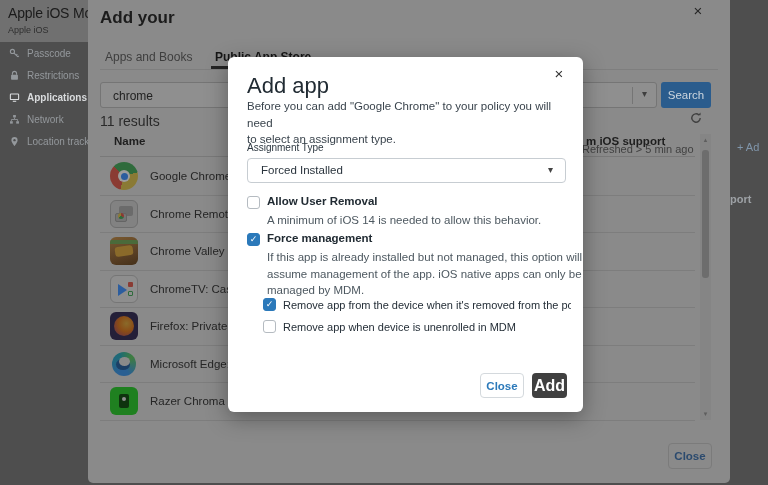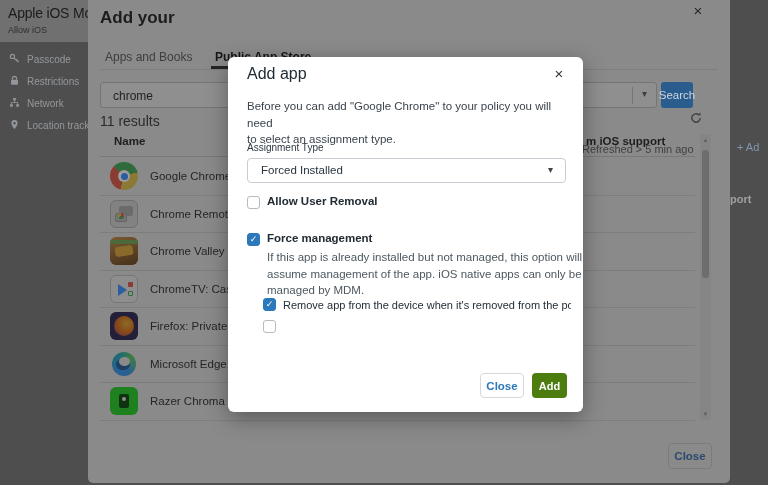--- a/index.html
+++ b/index.html
@@ -6,38 +6,38 @@
   html,body { background:#222; }
   body { font-family:"Liberation Sans", sans-serif; }
   .screen { position:relative; width:768px; height:485px; background:#4e4e4e; overflow:hidden; }
   .abs { position:absolute; }
 
   
   .bg-header { left:0; top:0; width:88px; height:42px; background:#707070; padding:5px 0 0 8px; }
   .bg-title { font-size:14px; color:#1b1b1b; letter-spacing:-0.2px; white-space:nowrap; }
   .bg-subtitle { font-size:9px; color:#2f2f2f; margin-top:4px; }
   .bg-sidebar { left:0; top:48px; width:88px; }
-  .side-item { display:flex; align-items:center; gap:7px; height:22px; padding-left:9px; color:#94989c; font-size:10px; white-space:nowrap; cursor:pointer; }
+  .side-item { display:flex; gap:7px; height:22px; padding-left:9px; color:#94989c; font-size:10px; white-space:nowrap; cursor:pointer; }
   .side-item svg { width:11px; height:11px; flex:0 0 auto; }
   .side-item.active { color:#d9dbdd; font-weight:bold; }
   .frag { white-space:nowrap; }
 
   
   .dialog { left:88px; top:0; width:642px; height:483px; background:#8a8a8a; border-radius:0 0 5px 5px; }
   .dlg-title { left:12px; top:8px; font-size:17px; font-weight:bold; color:#1c1c1c; }
   .dlg-close { left:601px; top:2px; width:18px; height:18px; font-size:15px; color:#262626; text-align:center; line-height:18px; cursor:pointer; }
   .tab { top:50px; font-size:12px; color:#3e3e3e; cursor:pointer; white-space:nowrap; }
   .tab.active { color:#161616; font-weight:bold; }
   .tab-underline { left:123px; top:66px; width:105px; height:3px; background:#242424; }
   .tabs-border { left:12px; top:69px; width:618px; height:1px; background:#7e7e7e; }
   .search-input { left:12px; top:82px; width:557px; height:26px; background:#8f8f8f; border:1px solid #757575; border-radius:3px; }
   .search-text { left:12px; top:6px; font-size:12px; color:#222; }
   .search-divider { left:531px; top:4px; width:1px; height:17px; background:#757575; }
   .search-chevron { left:541px; top:5px; font-size:10px; color:#3f3f3f; cursor:pointer; }
-  .search-btn { left:573px; top:82px; width:32px; height:26px; background:#2a5c8d; border-radius:3px; color:#ccd6df; font-size:11.5px; display:flex; align-items:center; justify-content:center; cursor:pointer; }
+  .search-btn { left:573px; top:82px; width:50px; height:26px; background:#2a5c8d; border-radius:3px; color:#ccd6df; font-size:11.5px; display:flex; align-items:center; justify-content:center; cursor:pointer; }
   .results { left:12px; top:113px; font-size:14px; color:#2a2a2a; }
   .refreshed { left:494px; top:113px; font-size:11px; color:#414141; white-space:nowrap;margin-top:30px; }
   .refresh-ic { left:601px; top:111px; width:14px; height:14px; color:#414141; cursor:pointer; }
   .th-name { left:26px; top:135px; font-size:11.5px; font-weight:bold; color:#1e1e1e; white-space:nowrap; }
   .th-support { left:498px; top:135px; font-size:11.5px; font-weight:bold; color:#1e1e1e; white-space:nowrap; }
   .thead-border { left:12px; top:156px; width:595px; height:1px; background:#797979; }
   .rows { left:12px; top:158px; width:595px; }
   .row { height:37.5px; display:flex; align-items:center; gap:12px; padding-left:10px; border-bottom:1px solid #7d7d7d; cursor:pointer; }
   .row-name { font-size:11.5px; color:#262626; white-space:nowrap; }
   .app-ic { width:28px; height:28px; border-radius:6px; position:relative; flex:0 0 auto; overflow:hidden; }
@@ -67,60 +67,67 @@
   .ic-edge { background:transparent; }
   .ic-edge .swirl { position:absolute; left:2px; top:2px; width:24px; height:24px; border-radius:50%; background:conic-gradient(from 210deg, #2a5f92, #1d6b74 35%, #3f7d3f 55%, #2a5f92 85%); }
   .ic-edge .cres { position:absolute; left:6px; top:9px; width:14px; height:11px; border-radius:50%; background:#1c3f66; }
   .ic-edge .eye { position:absolute; left:9px; top:7px; width:11px; height:9px; border-radius:50%; background:#8a8a8a; }
   .ic-razer { background:#1f8020; }
   .ic-razer .dev { position:absolute; left:9px; top:7px; width:10px; height:14px; border-radius:2px; background:#0e330e; }
   .ic-razer .cam { position:absolute; left:12px; top:10px; width:4px; height:4px; border-radius:50%; background:#8e8e8e; }
 
   
   .modal { left:228px; top:57px; width:355px; height:355px; background:#ffffff; border-radius:6px; box-shadow:0 6px 22px rgba(0,0,0,0.35); }
-  .m-title { left:19px; top:8px; font-size:16px; font-weight:500; color:#212b33; }
+  .m-title { left:19px; top:16px; font-size:22px; font-weight:500; color:#212b33; }
   .m-close { left:322px; top:8px; width:18px; height:18px; font-size:15px; color:#333; text-align:center; line-height:18px; cursor:pointer; }
   .m-desc { left:19px; top:41px; width:325px; font-size:11.5px; line-height:16.5px; color:#3a444d; white-space:pre-line; }
   .m-label { left:19px; top:85px; font-size:10px; color:#2c3740; }
   .m-select { left:19px; top:101px; width:319px; height:25px; border:1px solid #c7cdd2; border-radius:4px; cursor:pointer; }
   .m-select-val { left:13px; top:5px; font-size:11.5px; color:#2a343d; }
   .m-select-chev { right:12px; top:5px; font-size:10px; color:#444; }
   .cb { width:13px; height:13px; border:1px solid #b5bbc1; border-radius:3px; background:#fff; cursor:pointer; display:flex; align-items:center; justify-content:center; }
   .cb.checked { background:#2b79ba; border-color:#2b79ba; }
   .cb .mark { font-size:9px; color:#fff; line-height:1; }
   .cb-label { font-size:11.5px; font-weight:bold; color:#212b33; white-space:nowrap; }
   .cb-label.reg { font-weight:normal; font-size:11px; color:#242e37; }
   .cb-help { font-size:11.5px; color:#4d5860; line-height:16.5px; white-space:pre-line; }
   .m-btn-close { left:252px; top:316px; width:44px; height:25px; border:1px solid #d4d9dd; border-radius:4px; background:#fff; color:#2b79ba; font-size:11.5px; font-weight:bold; display:flex; align-items:center; justify-content:center; cursor:pointer; }
-  .m-btn-add { left:304px; top:316px; width:35px; height:25px; border-radius:4px; background:#4d7c0f; color:#fff; font-size:11px; font-weight:bold; display:flex; align-items:center; justify-content:center; cursor:pointer; }
+  .m-btn-add { left:304px; top:316px; width:35px; height:25px; border-radius:4px; background:#404040; color:#fff; font-size:16px; font-weight:bold; display:flex; align-items:center; justify-content:center; cursor:pointer; }
 </style>
 </head>
 <body>
 
 <div class="screen">
 
   <div class="abs bg-header">
     <div class="bg-title">Apple iOS Mo</div>
-    <div class="bg-subtitle">Allow iOS</div>
+    <div class="bg-subtitle">Apple iOS</div>
   </div>
 
   <div class="abs bg-sidebar">
     <div class="side-item">
       <span><svg viewBox="0 0 16 16" width="11" height="11">
             <circle cx="5" cy="5" r="3" fill="none" stroke="currentColor" stroke-width="1.6"></circle>
             <path d="M7.3 7.3L13 13M12.8 12.8l1.5-1.5M10.6 10.6l1.5-1.5" stroke="currentColor" stroke-width="1.6" fill="none"></path>
           </svg></span>
       <span>Passcode</span>
     </div>
     <div class="side-item">
       <span><svg viewBox="0 0 16 16" width="11" height="11">
             <rect x="3" y="7" width="10" height="7" rx="1" fill="currentColor"></rect>
             <path d="M5 7V5a3 3 0 0 1 6 0v2" fill="none" stroke="currentColor" stroke-width="1.6"></path>
           </svg></span>
       <span>Restrictions</span>
+    </div>
+    <div class="side-item active">
+      <span><svg viewBox="0 0 16 16" width="11" height="11">
+            <rect x="2" y="3" width="12" height="8" rx="1" fill="none" stroke="currentColor" stroke-width="1.6"></rect>
+            <path d="M5.5 13.5h5" stroke="currentColor" stroke-width="1.6"></path>
+          </svg></span>
+      <span>Applications</span>
     </div>
     <div class="side-item">
       <span><svg viewBox="0 0 16 16" width="11" height="11">
             <rect x="6" y="1.5" width="4" height="3.5" fill="currentColor"></rect>
             <rect x="1.5" y="10.5" width="4" height="3.5" fill="currentColor"></rect>
             <rect x="10.5" y="10.5" width="4" height="3.5" fill="currentColor"></rect>
             <path d="M8 5v3M8 8H3.5v2.5M8 8h4.5v2.5" stroke="currentColor" stroke-width="1.2" fill="none"></path>
           </svg></span>
       <span>Network</span>
     </div>
@@ -234,33 +241,35 @@
 to select an assignment type.</div>
 
     <div class="abs m-label">Assignment Type</div>
     <div class="abs m-select">
       <div class="abs m-select-val">Forced Installed</div>
       <div class="abs m-select-chev">▾</div>
     </div>
 
     <div class="abs cb" style="left:19px; top:139px;"></div>
     <div class="abs cb-label" style="left:39px; top:138px;">Allow User Removal</div>
+    <div class="abs cb-help" style="left:39px; top:155px;">A minimum of iOS 14 is needed to allow this behavior.</div>
 
     <div class="abs cb checked" style="left:19px; top:176px;">
         <span class="mark">✓</span>
       </div>
     <div class="abs cb-label" style="left:39px; top:175px;">Force management</div>
     <div class="abs cb-help" style="left:39px; top:192px;">If this app is already installed but not managed, this option will
 assume management of the app. iOS native apps can only be
 managed by MDM.</div>
 
     <div class="abs cb checked" style="left:35px; top:241px;">
         <span class="mark">✓</span>
       </div>
     <div class="abs cb-label reg" style="left:55px; top:242px; max-width:288px; overflow:hidden;">Remove app from the device when it's removed from the poli...</div>
 
     <div class="abs cb" style="left:35px; top:263px;"></div>
+    <div class="abs cb-label reg" style="left:55px; top:264px;">Remove app when device is unenrolled in MDM</div>
 
     <div class="abs m-btn-close">Close</div>
     <div class="abs m-btn-add">Add</div>
   </div>
 
 </div>
 
 </body></html>

